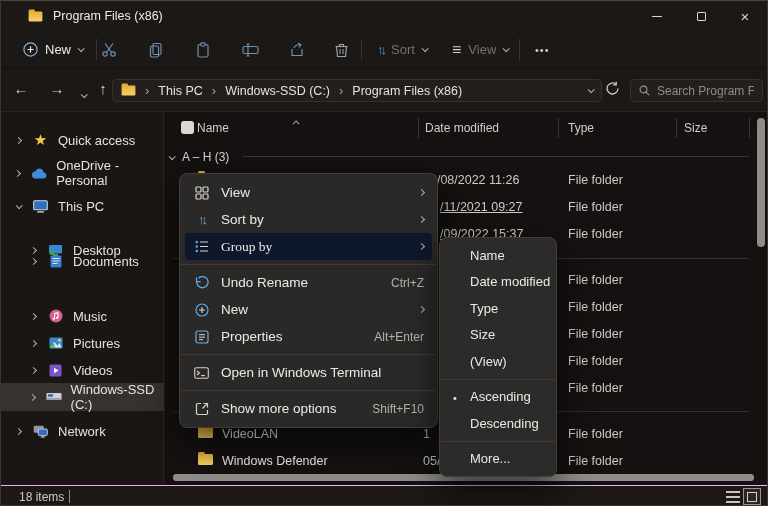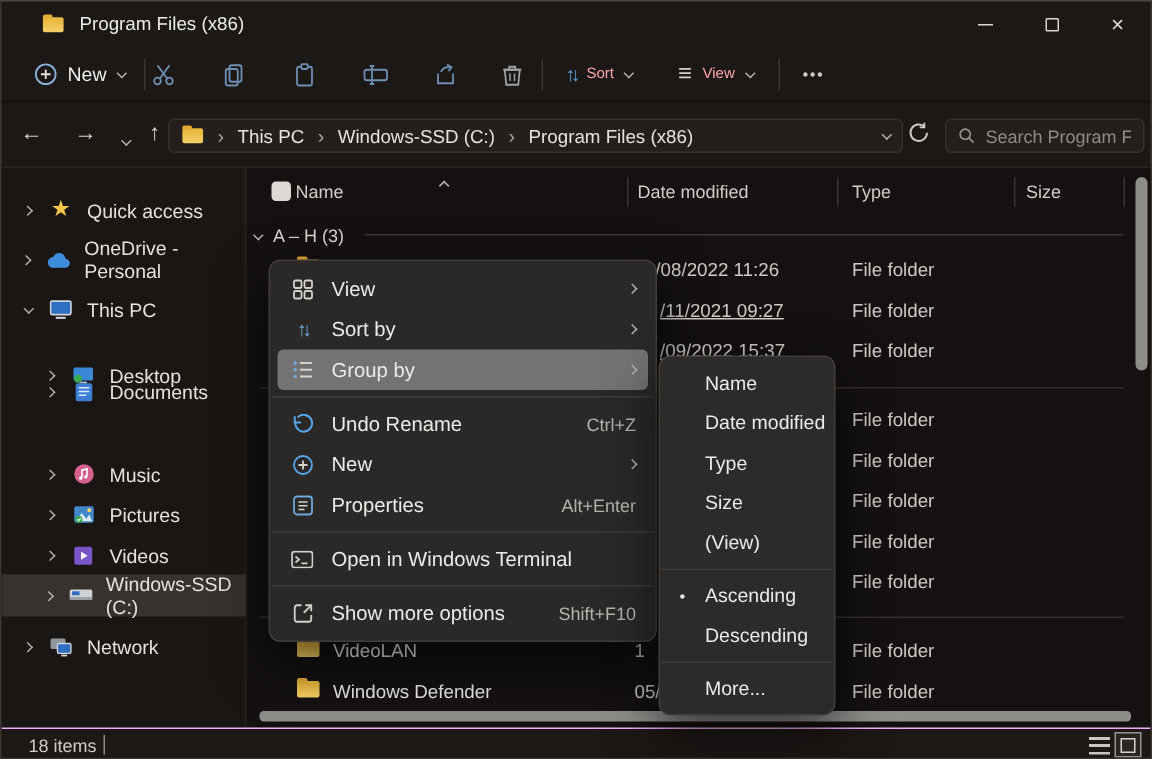--- a/index.html
+++ b/index.html
@@ -21,21 +21,21 @@
   .max-glyph{ width:9px; height:9px; border:1px solid #d8d6d3; border-radius:1px; }
   .min-glyph{ width:10px; height:1px; background:#d8d6d3; }
 
   
   .toolbar{ position:absolute; left:0; top:30px; width:100%; height:37px; border-bottom:1px solid #141009; }
   .tb-new{ position:absolute; left:14px; top:5px; height:27px; display:flex; align-items:center; gap:7px; padding:0 8px; border-radius:4px; }
   .tb-new .label{ font-size:13px; color:#ececea; }
   .tb-sep{ position:absolute; top:8px; width:1px; height:21px; background:#3a342e; }
   .tb-ic{ position:absolute; top:9px; width:20px; height:20px; display:flex; align-items:center; justify-content:center; }
   .tb-drop{ position:absolute; top:5px; height:27px; display:flex; align-items:center; gap:7px; padding:0 8px; border-radius:4px; }
-  .tb-drop .label{ font-size:10px; color:#fca5a5; }
+  .tb-drop .label{ font-size:13px; color:#737373; }
   .sort-glyph{ font-size:13px; color:#5b9fd8; letter-spacing:-3px; }
   .view-glyph{ font-size:16px; color:#cfccc8; line-height:10px; }
   .more-glyph{ font-size:11px; color:#cfccc8; letter-spacing:1px; }
 
   .chev{ display:inline-block; width:6px; height:6px; border-right:1.4px solid #b4b1ad; border-bottom:1.4px solid #b4b1ad; }
   .chev.d{ transform:rotate(45deg) translateY(-1px); }
   .chev.r{ transform:rotate(-45deg); }
   .chev.u{ transform:rotate(-135deg) translateY(-2px); }
   .chev.sm{ width:5px; height:5px; }
 
@@ -90,21 +90,21 @@
   .sb-v2 i{ display:block; width:10px; height:10px; border:1.5px solid #d8d5d1; }
 
   
   .folder{ position:relative; display:inline-block; width:15px; height:11px; background:linear-gradient(#e9b83e 20%, #f6d06a); border-radius:1.5px; }
   .folder::before{ content:""; position:absolute; top:-2.5px; left:0; width:6.5px; height:3.5px; background:#e3ab35; border-radius:1.5px 1.5px 0 0; }
   .folder.small{ transform:scale(.92); }
 
   
   .menu{ position:absolute; left:178px; top:172px; width:259px; background:#2b2927; border:1px solid #423d38; border-radius:8px; padding:5px 0; box-shadow:0 14px 34px rgba(0,0,0,.6); z-index:20; }
   .mi{ position:relative; height:27px; margin:0 5px; padding:0 8px; display:flex; align-items:center; gap:11px; border-radius:4px; font-size:13.5px; color:#eceae7; }
-  .mi.hl{ background:#737373; }
+  .mi.hl{ background:#0f172a;font-family:Liberation Serif, serif; }
   .mi .mic{ width:17px; display:flex; justify-content:center; }
   .mi .mlabel{ flex:1; }
   .mi .mshort{ font-size:12px; color:#b5b2ae; }
   .msep{ height:1px; background:#413c37; margin:4px 1px; }
 
   
   .submenu{ position:absolute; left:438px; top:236px; width:118px; background:#2d2b29; border:1px solid #423d38; border-radius:8px; padding:4px 0; box-shadow:0 14px 34px rgba(0,0,0,.6); z-index:21; }
   .smi{ position:relative; height:26.5px; margin:0 4px; display:flex; align-items:center; padding-left:26px; border-radius:4px; font-size:13px; color:#eceae7; }
   .smi .bullet{ position:absolute; left:9px; top:8px; font-size:11px; color:#e9e7e4; }
 </style>

